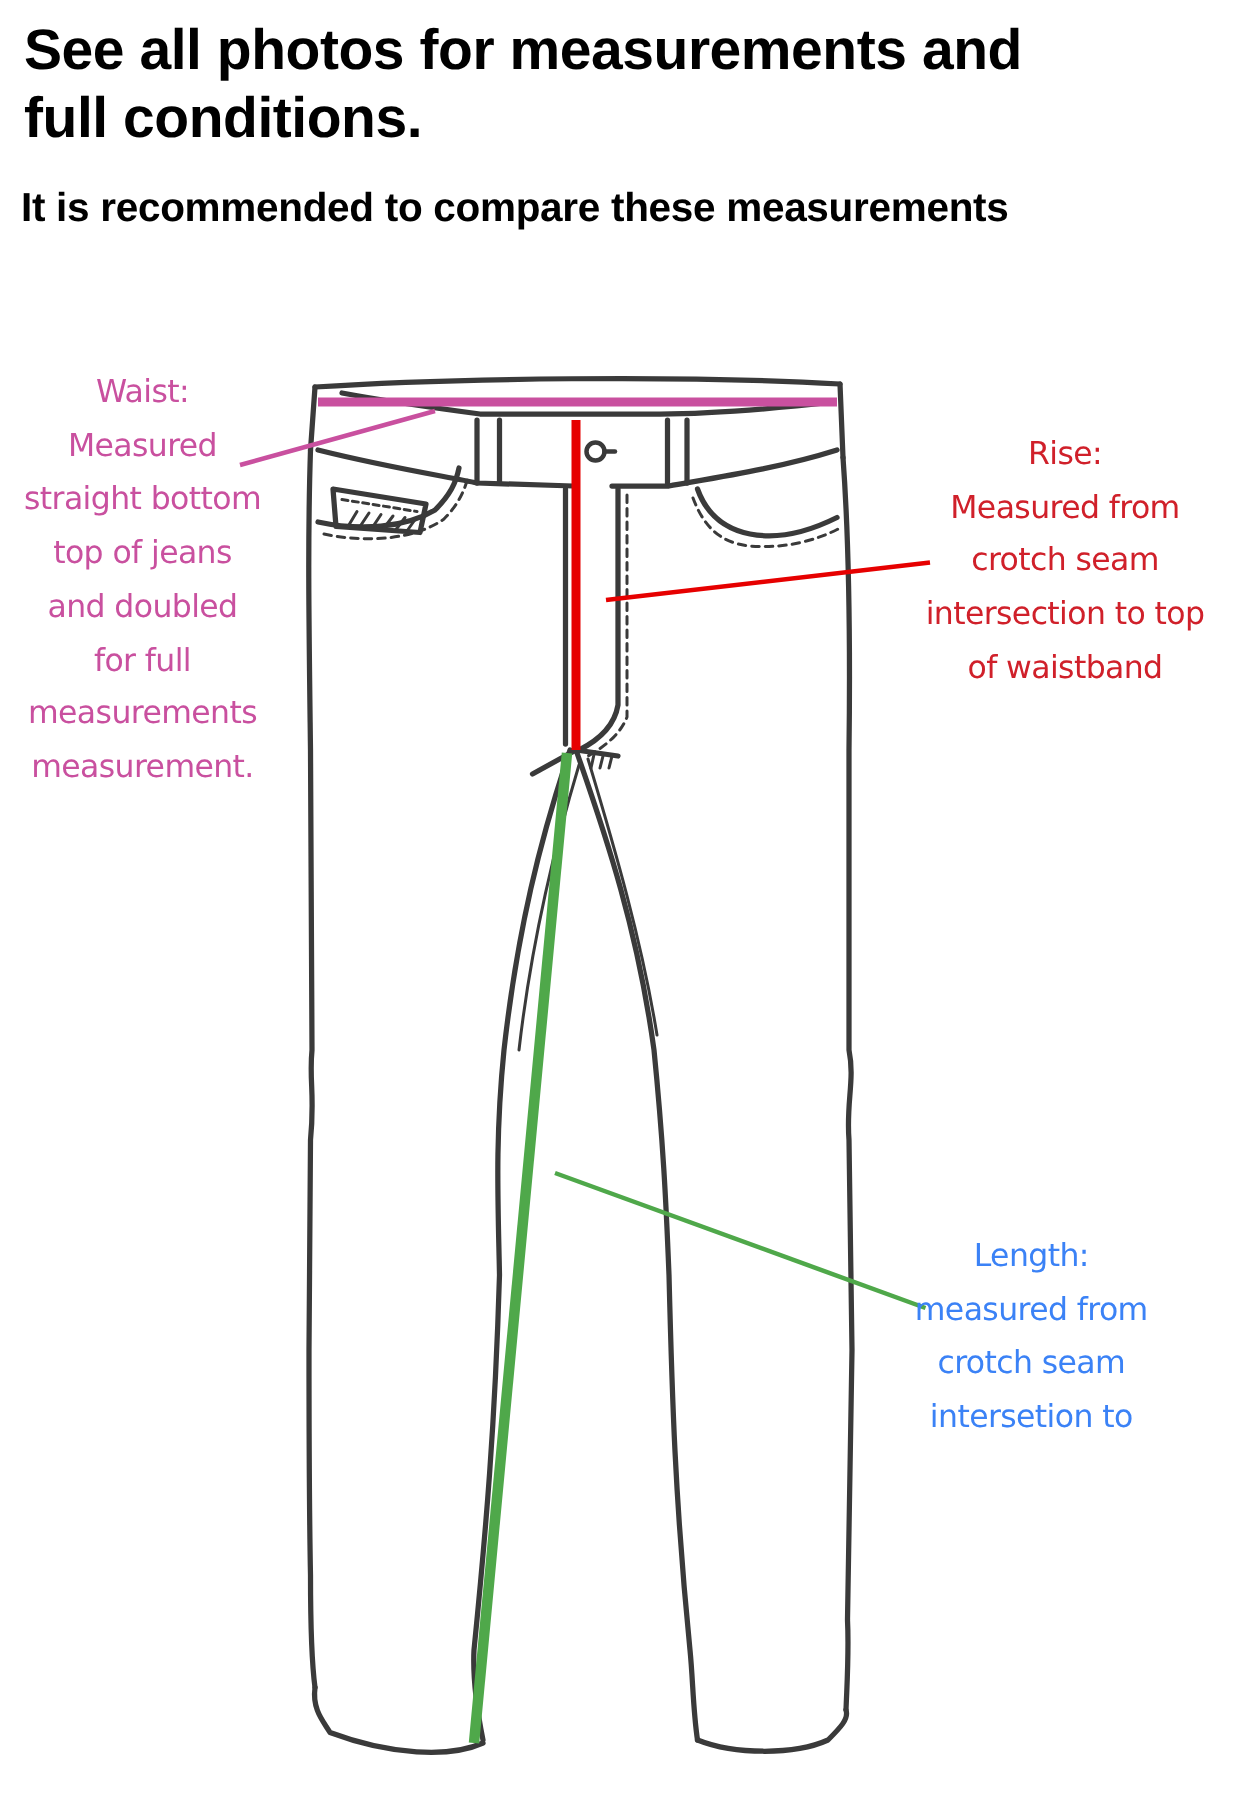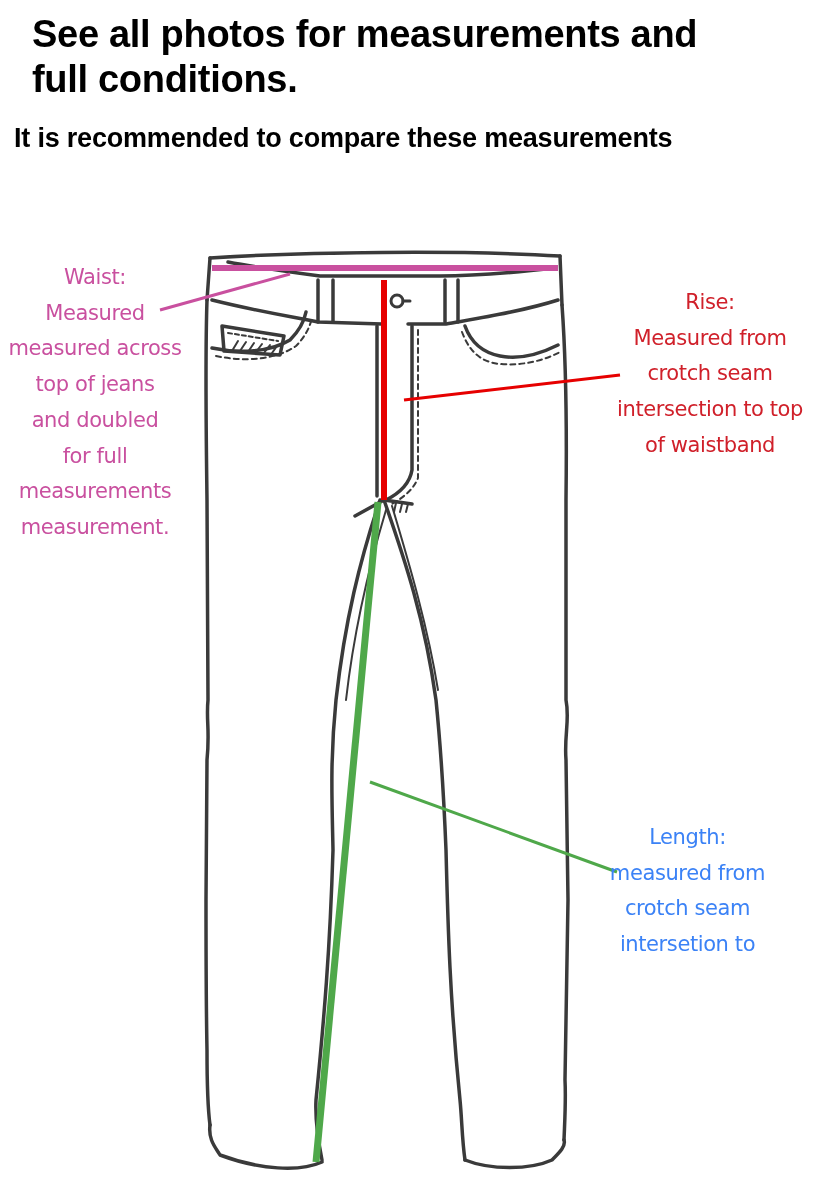--- a/index.html
+++ b/index.html
@@ -9,21 +9,21 @@
     }
     body {
       width: 828px;
       height: 1200px;
       position: relative;
       overflow: hidden;
       font-family: "Liberation Sans", sans-serif;
     }
     .headline {
       position: absolute;
-      left: 32px;
+      left: 16px;
       top: 12px;
       margin: 0;
       font-family: "Liberation Sans", sans-serif;
       font-weight: bold;
       font-size: 38px;
       line-height: 45px;
       color: #000000;
       letter-spacing: -0.3px;
     }
     .subline {
@@ -41,21 +41,21 @@
     .note {
       position: absolute;
       text-align: center;
       font-family: "DejaVu Sans", sans-serif;
       font-weight: normal;
       font-size: 21px;
       line-height: 35.7px;
       letter-spacing: -0.4px;
     }
     .note span { display: block; white-space: nowrap; }
-    .note-waist { left: 0px; top: 260px; width: 190px; }
+    .note-waist { left: 0px; top: 244px; width: 190px; }
     .note-rise { left: 590px; top: 285px; width: 240px; }
     .note-length { left: 590px; top: 820px; width: 195px; }
     svg.diagram {
       position: absolute;
       left: 0;
       top: 0;
     }
   </style>
 </head>
 <body>
@@ -143,21 +143,21 @@
 
   <g>
     <line x1="378" y1="502" x2="316" y2="1162" stroke="#4fa84a" stroke-width="7"></line>
     <line x1="370" y1="782" x2="617" y2="872" stroke="#4fa84a" stroke-width="3"></line>
   </g>
 </svg>
 
 <div class="note note-waist" style="color:#c9509f;">
   <span>Waist:</span>
   <span>Measured</span>
-  <span>measured across</span>
+  <span>straight bottom</span>
   <span>top of jeans</span>
   <span>and doubled</span>
   <span>for full</span>
   <span>measurements</span>
   <span>measurement.</span>
 </div>
 
 <div class="note note-rise" style="color:#d0202a;">
   <span>Rise:</span>
   <span>Measured from</span>

